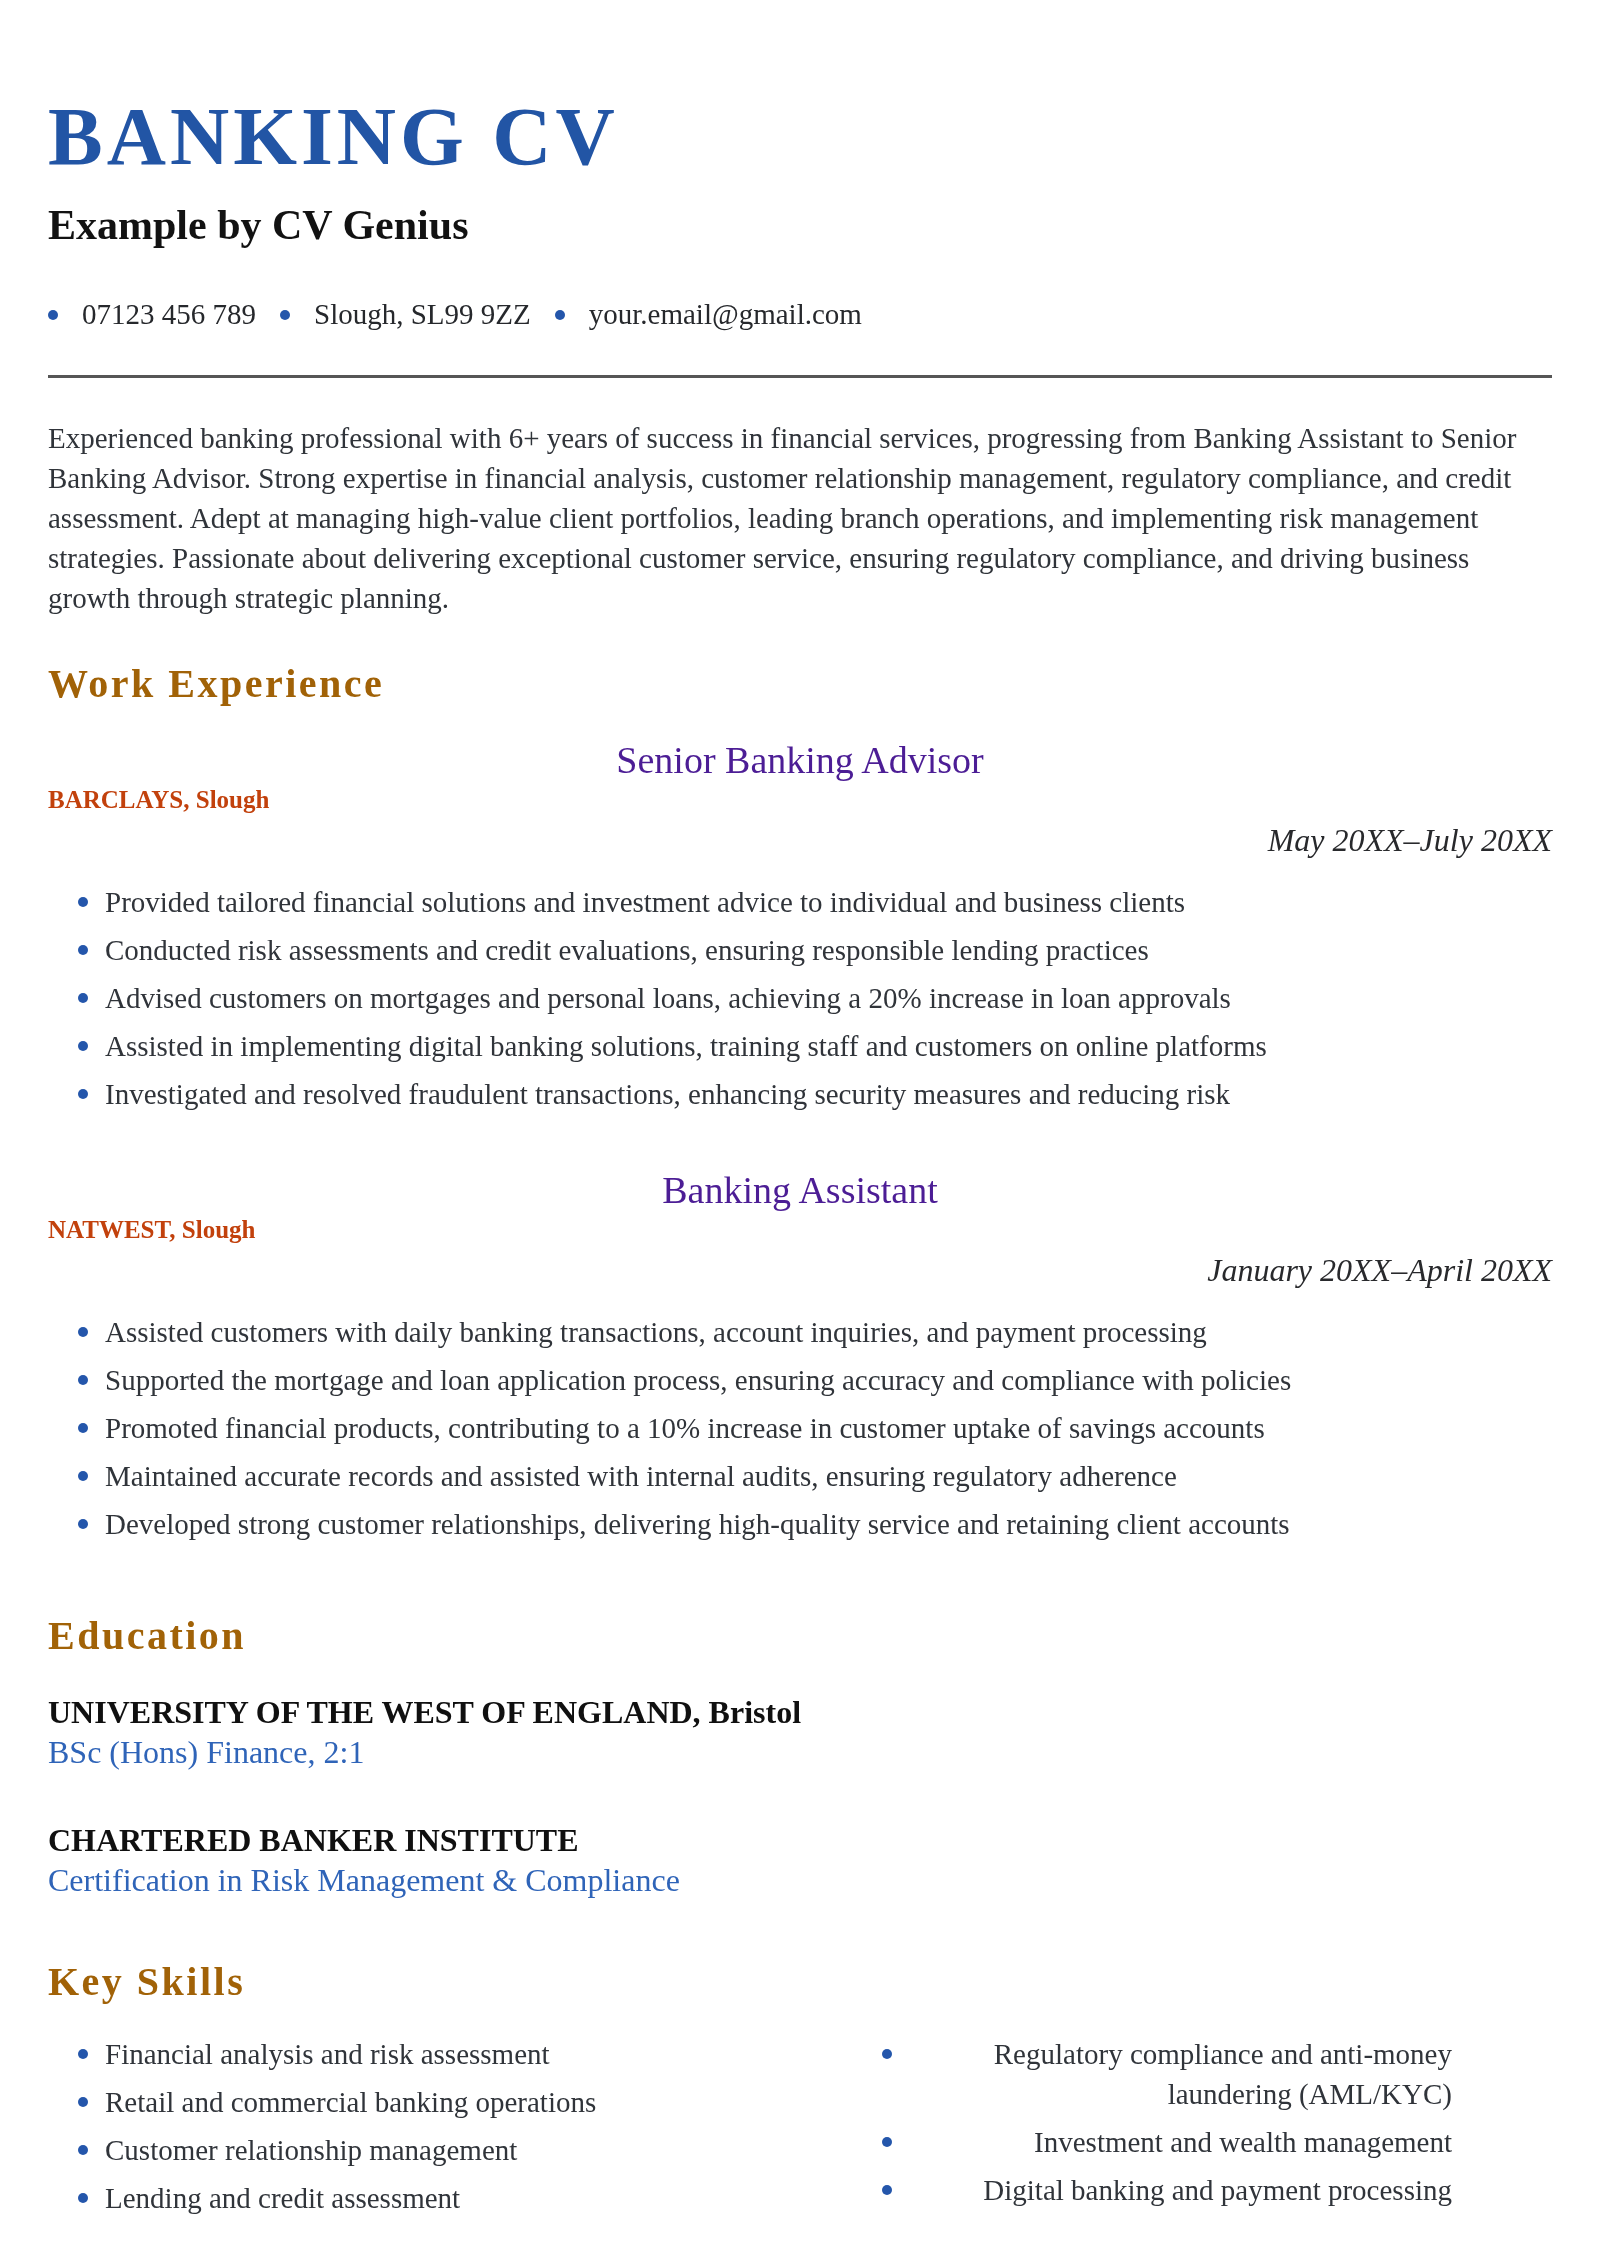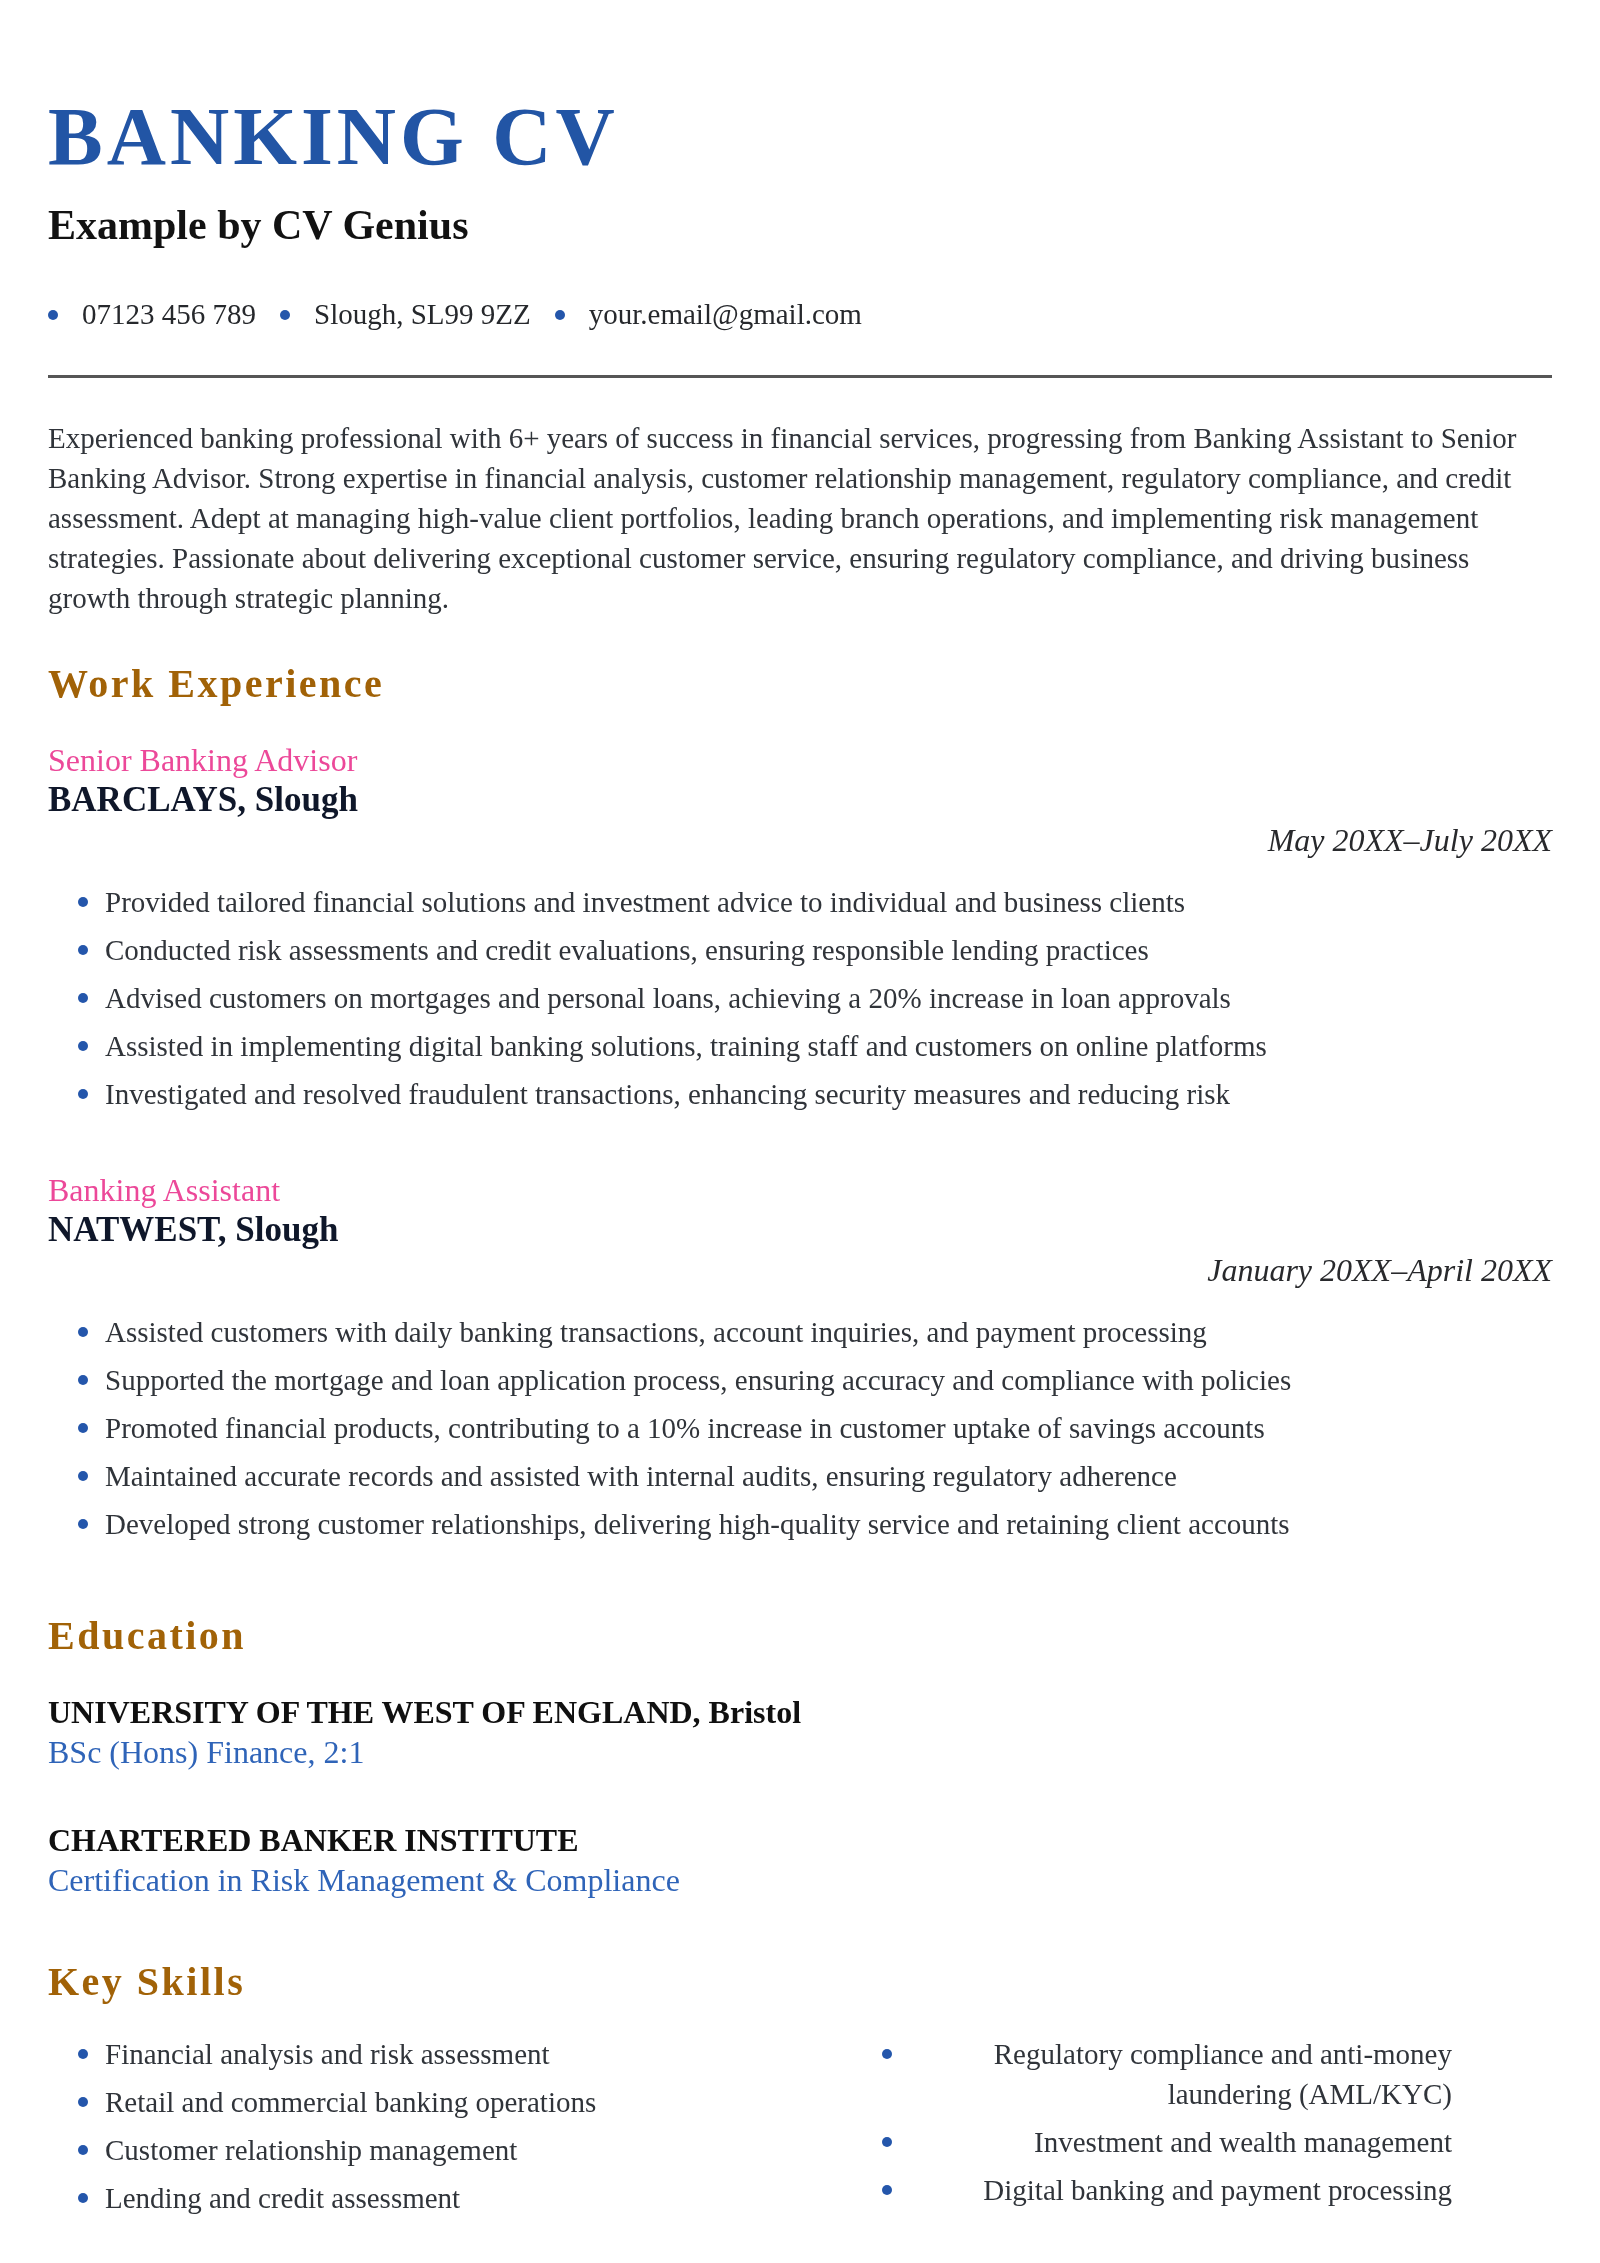--- a/index.html
+++ b/index.html
@@ -65,29 +65,30 @@
     letter-spacing: 2.5px;
     color: #a16207;
   }
   #work-heading   { margin-top: 46px; }
   #edu-heading    { margin-top: 72px; }
   #skills-heading { margin-top: 62px; }
   
   .job { margin-top: 36px; }
   .job + .job { margin-top: 56px; }
   .job-title {
-    font-size: 32px;
-    line-height: 40px;
-    color: #ec4899;
+    font-size: 38px;
+    line-height: 40px;
+    color: #4c1d95;
+    text-align: center;
   }
   .job-company {
-    font-size: 35px;
-    line-height: 40px;
-    font-weight: bold;
-    color: #0f172a;
+    font-size: 25px;
+    line-height: 40px;
+    font-weight: bold;
+    color: #c2410c;
   }
   .job-dates {
     font-size: 32px;
     line-height: 40px;
     font-style: italic;
     color: #28292c;
     text-align: right;
   }
   
   ul.bullets {

